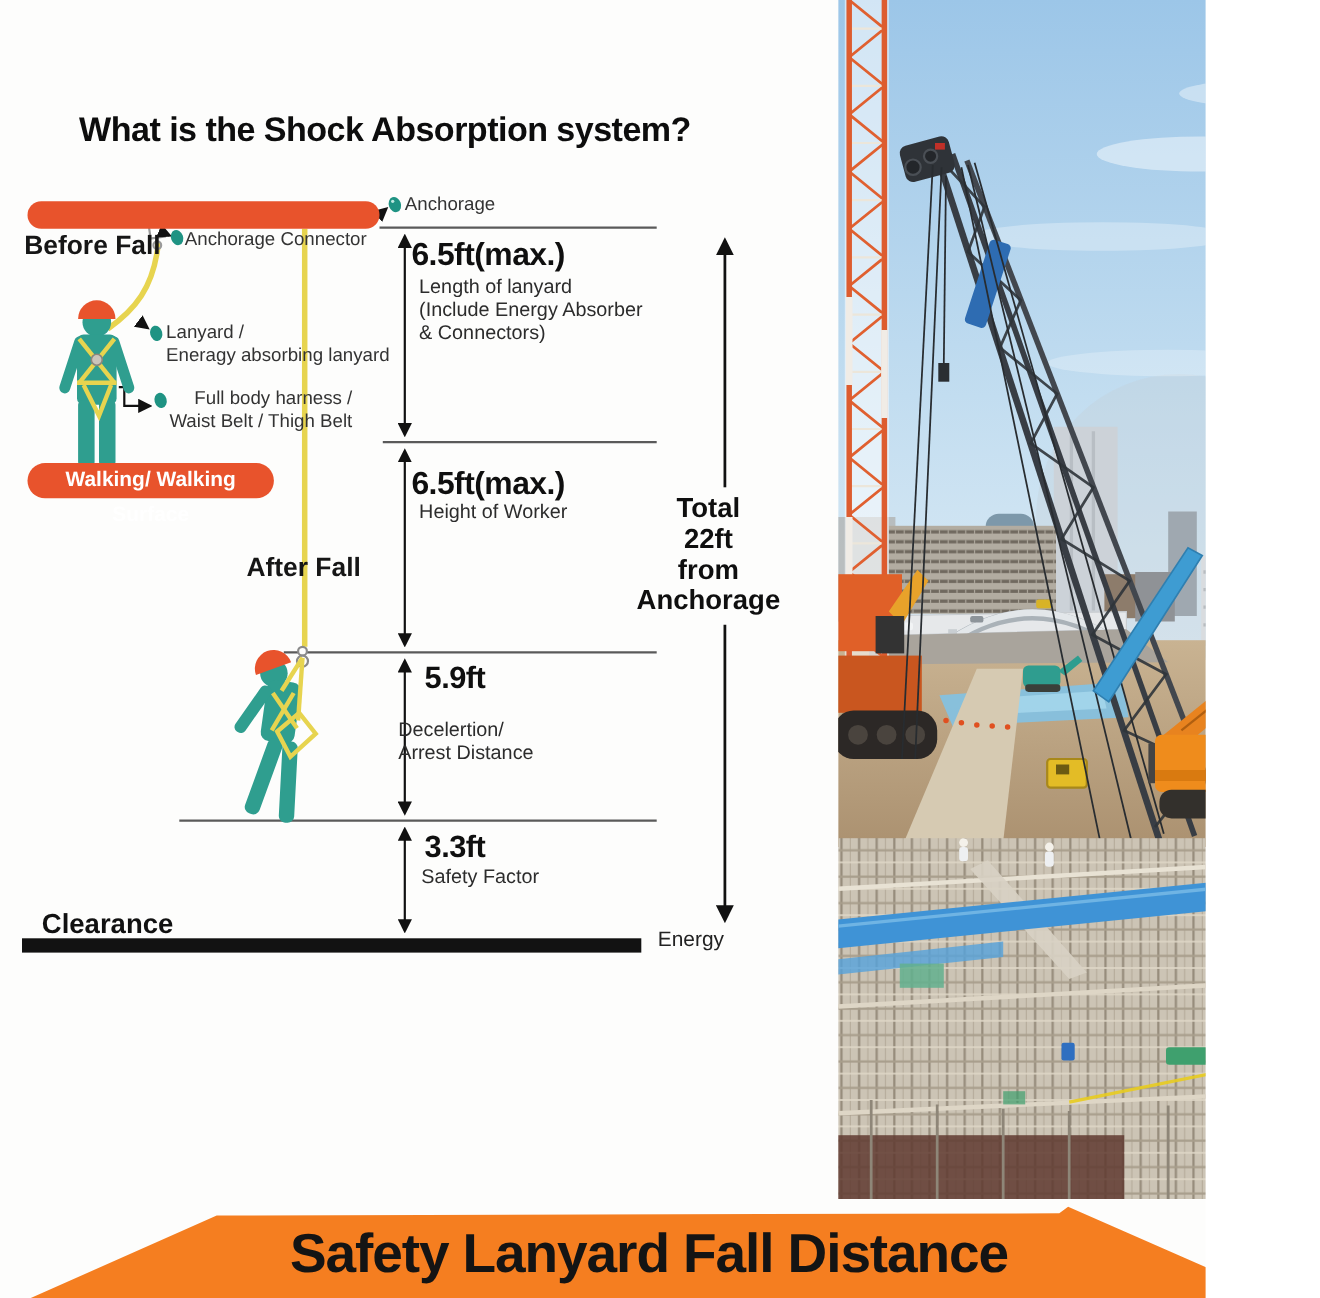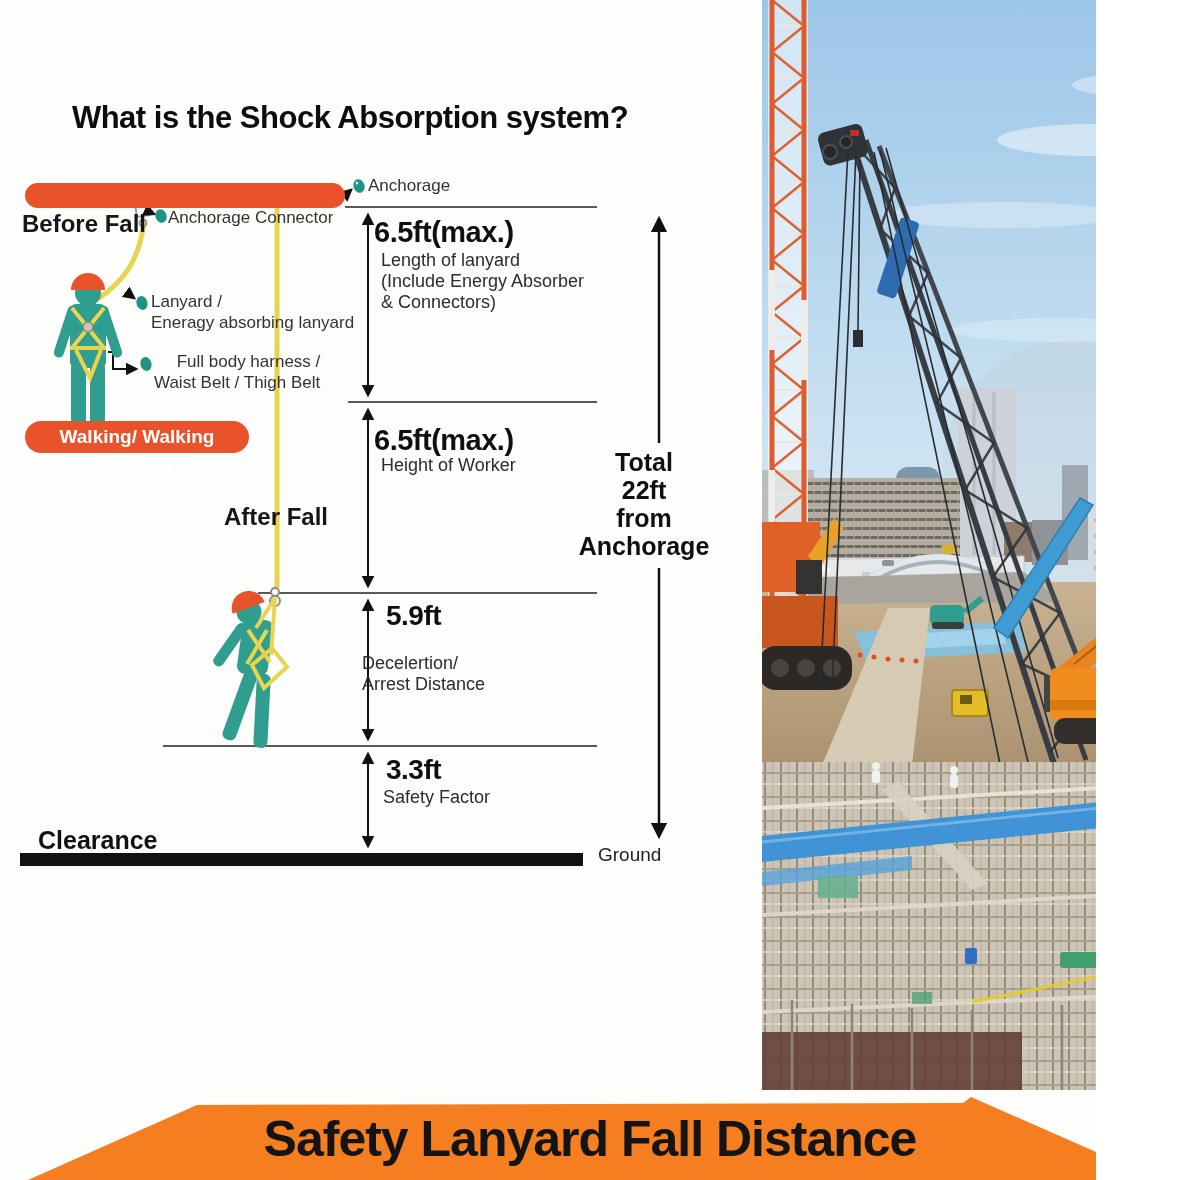--- a/index.html
+++ b/index.html
@@ -146,21 +146,21 @@
 Arrest Distance</div>
 
   <div class="abs mval" style="left:386px;top:754px;font-size:28px;">3.3ft</div>
   <div class="abs mdesc ml" style="left:383px;top:787px;">Safety Factor</div>
 
   <div class="abs total ml">Total
 22ft
 from
 Anchorage</div>
   <div class="abs clearance">Clearance</div>
-  <div class="abs ground">Ground</div>
+  <div class="abs ground">Energy</div>
 
   <svg class="abs" role="img" style="left:762px;top:0;" width="438" height="1090" viewBox="0 0 438 1090" aria-label="Construction site photo: red-and-white lattice tower crane, dark crawler-crane boom, city skyline with bridge, orange crawler cranes and dense scaffolding with workers">
     <defs>
       <linearGradient id="sky" x1="0" y1="0" x2="0" y2="1">
         <stop offset="0" stop-color="#9cc6e8"></stop>
           <stop offset="0.6" stop-color="#c2ddf0"></stop>
         <stop offset="1" stop-color="#dcebf5"></stop>
       </linearGradient>
       <linearGradient id="dirt" x1="0" y1="0" x2="0" y2="1">
         <stop offset="0" stop-color="#c9b392"></stop>

